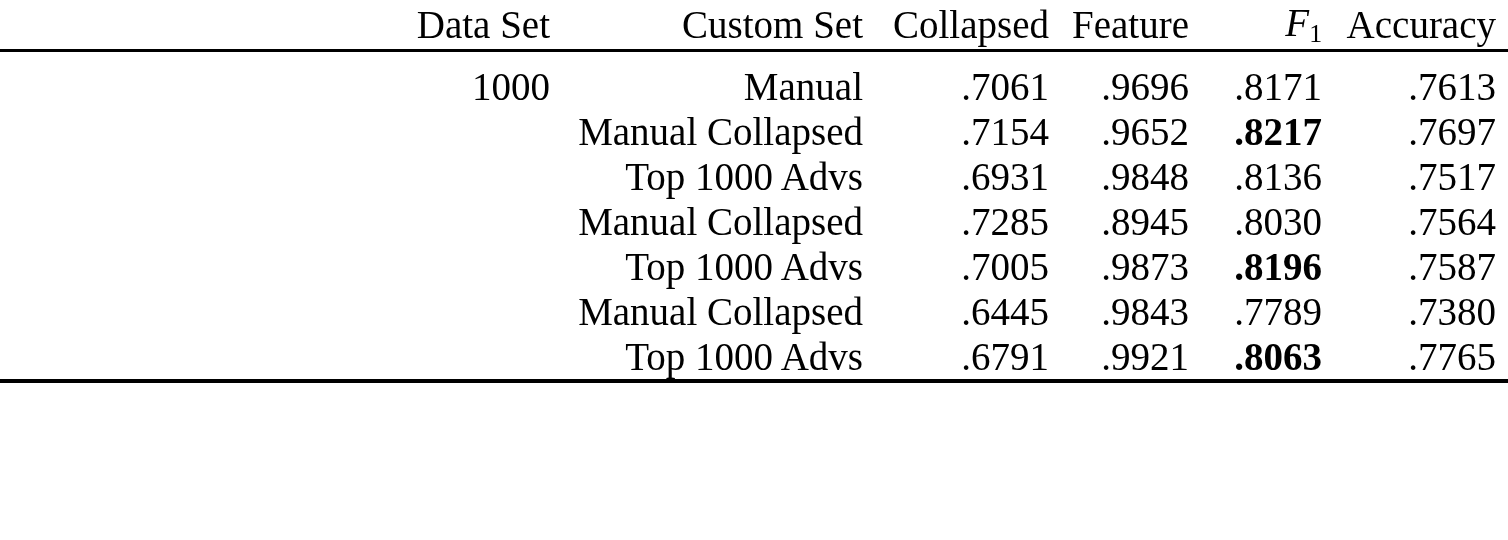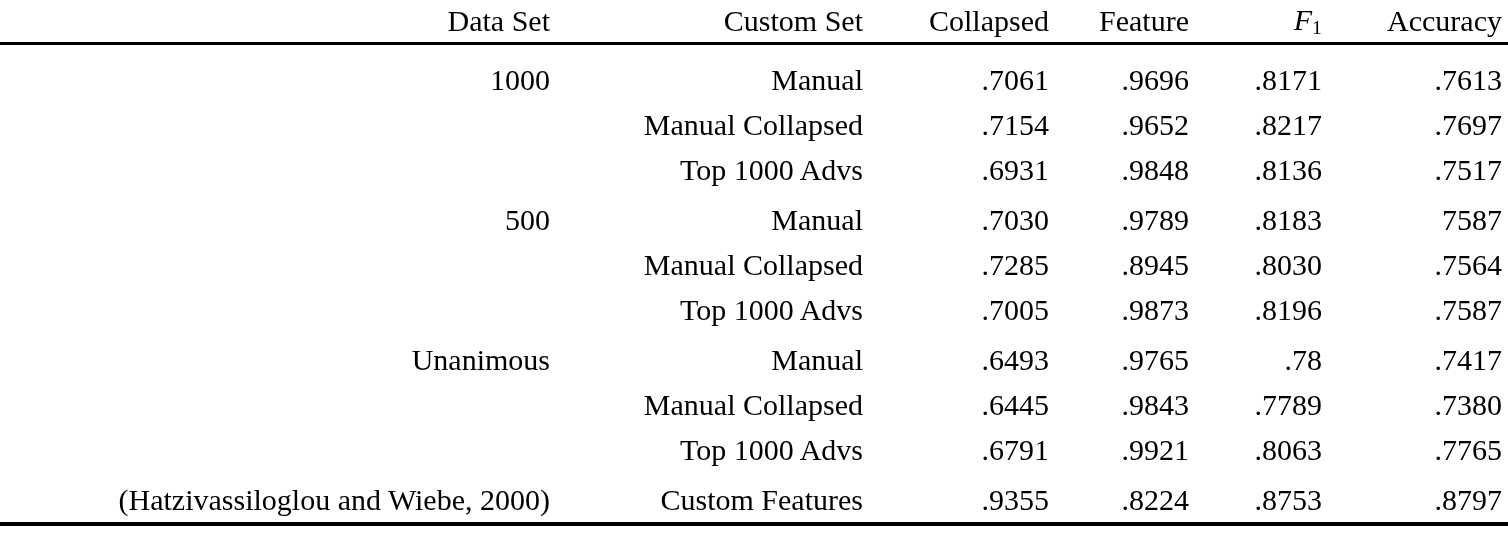--- a/index.html
+++ b/index.html
@@ -7,21 +7,21 @@
     padding: 0;
     background: #ffffff;
   }
   .figure {
     position: relative;
     width: 1508px;
     height: 540px;
     background: #ffffff;
     color: #000000;
     font-family: "Liberation Serif", "DejaVu Serif", serif;
-    font-size: 30px;
+    font-size: 39px;
     overflow: hidden;
   }
   table.results {
     border-collapse: collapse;
     table-layout: fixed;
     width: 1508px;
     border-bottom: 4px solid #000000;
   }
   col.c-dataset    { width: 550px; }
   col.c-featureset { width: 313px; }
@@ -30,33 +30,33 @@
   col.c-f1         { width: 133px; }
   col.c-accuracy   { width: 186px; }
 
   th, td {
     text-align: right;
     font-weight: normal;
     padding: 0;
     white-space: nowrap;
     vertical-align: middle;
   }
-  td:last-child, th:last-child { padding-right: 6px; margin-top: 12px; }
+  td:last-child, th:last-child { padding-right: 12px; margin-top: 12px; }
 
   thead th {
     height: 42px;
     border-bottom: 3px solid #000000;
   }
   tbody td { height: 45px; }
 
   tr.first-body-row td { padding-top: 12px; text-align: right; }
   tr.group-start td    { padding-top: 5px; }
   tr:last-child td     { padding-bottom: 0px; }
 
-  .bold { font-weight: normal; }
+  .bold { font-weight: bold; }
 
   .f1-base { font-style: italic; }
   .f1-sub {
     font-style: normal;
     font-size: 0.66em;
     vertical-align: -0.22em;
   }
 </style>
 </head>
 <body>
@@ -99,71 +99,47 @@
         <td>.7697</td>
       </tr>
       <tr>
         <td></td>
         <td>Top 1000 Advs</td>
         <td>.6931</td>
         <td>.9848</td>
         <td>.8136</td>
         <td>.7517</td>
       </tr>
-      <tr class="group-start">
-        <td>500</td>
-        <td>Manual</td>
-        <td>.7030</td>
-        <td>.9789</td>
-        <td>.8183</td>
-        <td>7587</td>
-      </tr>
       <tr>
         <td></td>
         <td>Manual Collapsed</td>
         <td>.7285</td>
         <td>.8945</td>
         <td>.8030</td>
         <td>.7564</td>
       </tr>
       <tr>
         <td></td>
         <td>Top 1000 Advs</td>
         <td>.7005</td>
         <td>.9873</td>
         <td class="bold">.8196</td>
         <td>.7587</td>
-      </tr>
-      <tr class="group-start">
-        <td>Unanimous</td>
-        <td>Manual</td>
-        <td>.6493</td>
-        <td>.9765</td>
-        <td>.78</td>
-        <td>.7417</td>
       </tr>
       <tr>
         <td></td>
         <td>Manual Collapsed</td>
         <td>.6445</td>
         <td>.9843</td>
         <td>.7789</td>
         <td>.7380</td>
       </tr>
       <tr>
         <td></td>
         <td>Top 1000 Advs</td>
         <td>.6791</td>
         <td>.9921</td>
         <td class="bold">.8063</td>
         <td>.7765</td>
       </tr>
-      <tr class="group-start">
-        <td>(Hatzivassiloglou and Wiebe, 2000)</td>
-        <td>Custom Features</td>
-        <td>.9355</td>
-        <td>.8224</td>
-        <td class="bold">.8753</td>
-        <td>.8797</td>
-      </tr>
     </tbody>
   </table>
 </div>
 
 </body></html>

